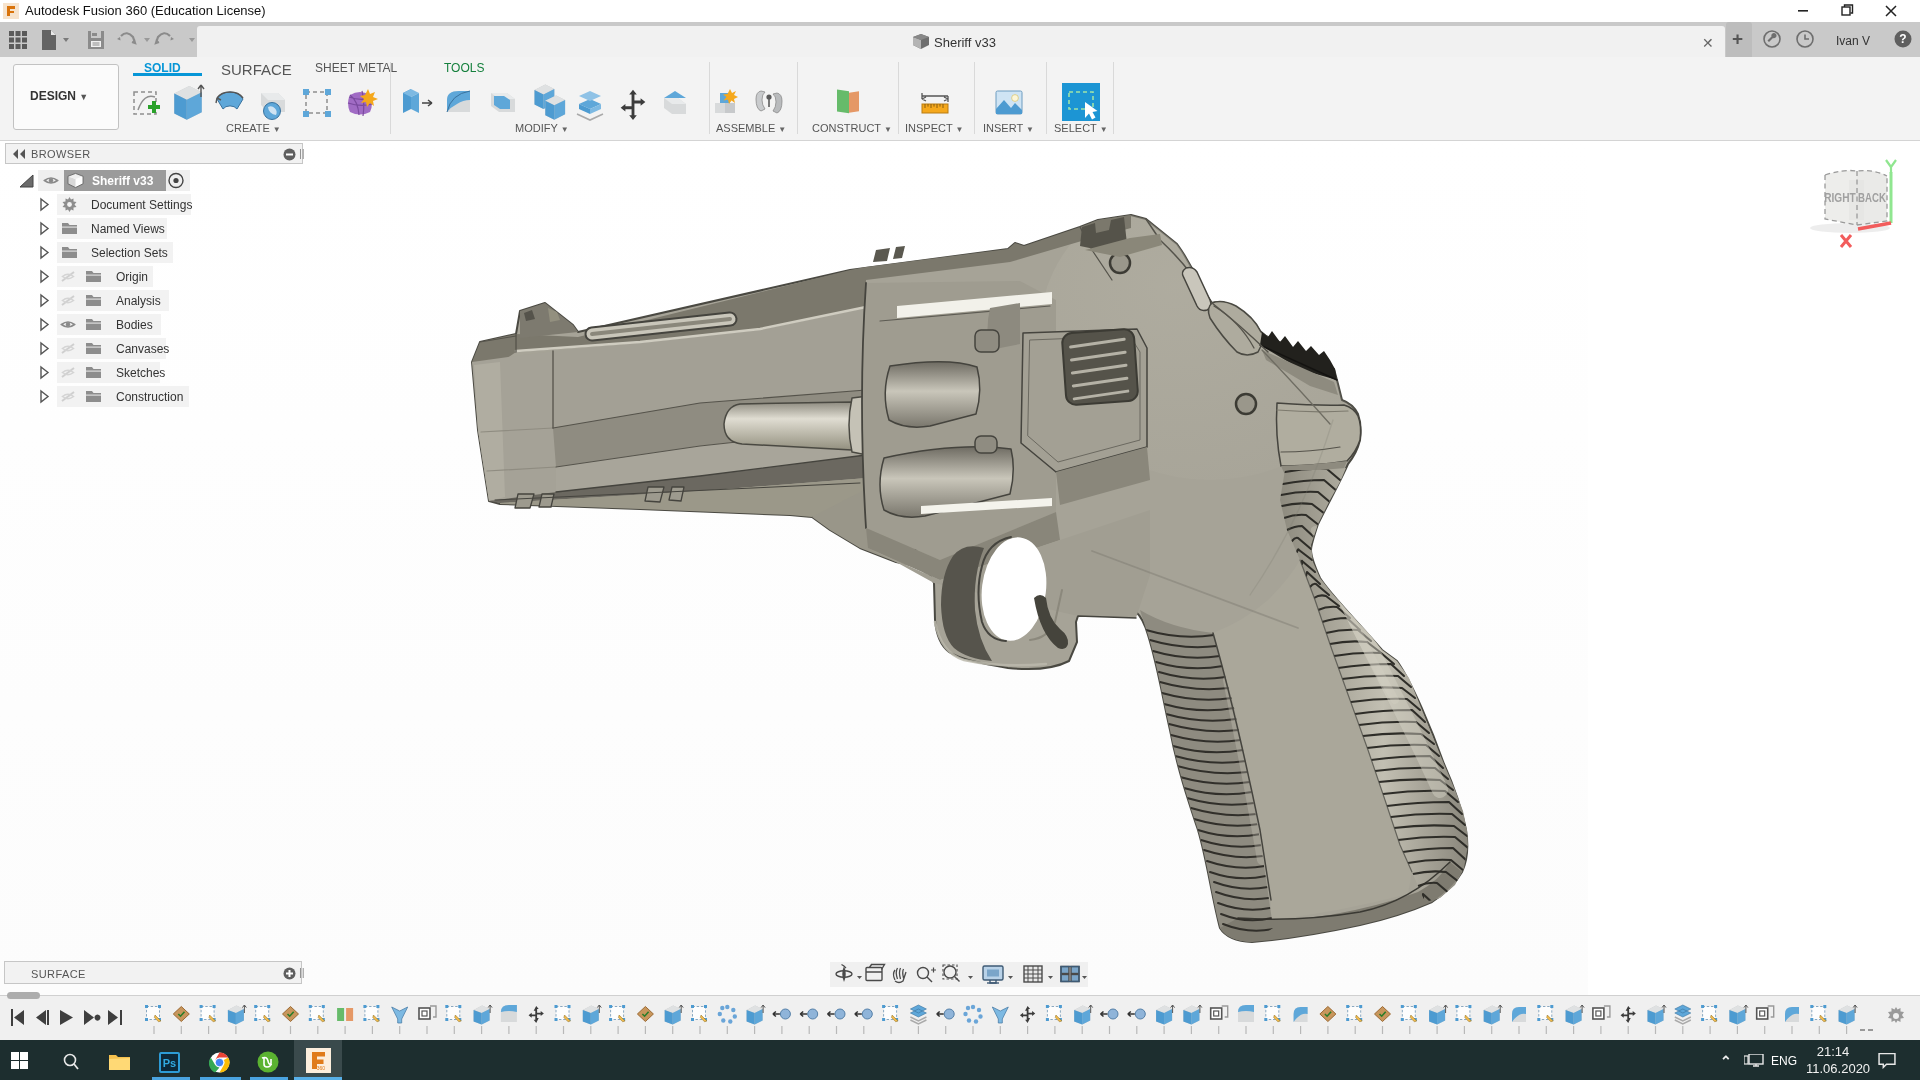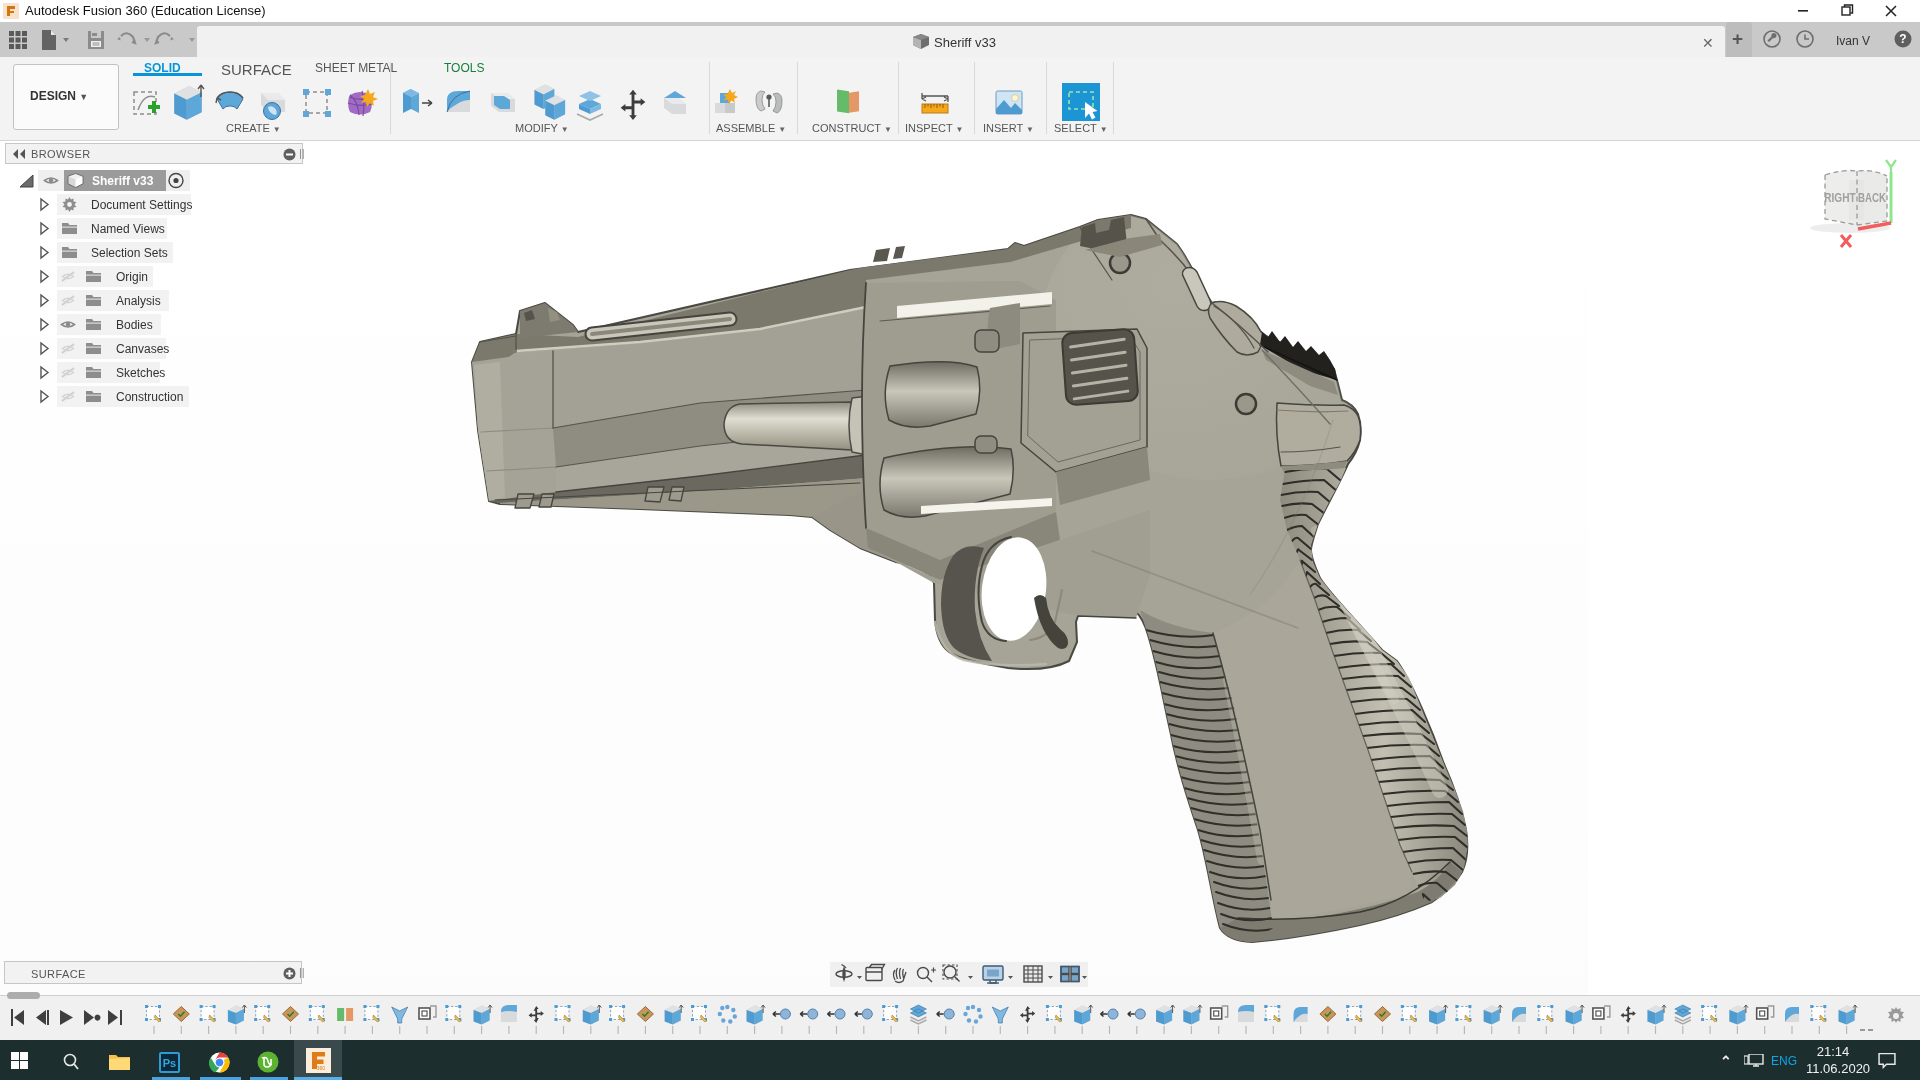--- a/index.html
+++ b/index.html
@@ -921,19 +921,19 @@
   <div style="position:absolute;left:152px;top:37px;width:38px;height:3px;background:#4aa3e0"></div>
   <div style="position:absolute;left:200px;top:37px;width:41px;height:3px;background:#4aa3e0"></div>
   <div style="position:absolute;left:250px;top:37px;width:38px;height:3px;background:#4aa3e0"></div>
   <div style="position:absolute;left:294px;top:37px;width:48px;height:3px;background:#58b0e8"></div>
   <div style="position:absolute;left:1720px;top:13px;color:#eee;font-size:14px;font-weight:bold">⌃</div>
   <svg style="position:absolute;left:1744px;top:14px" width="20" height="15" viewBox="0 0 20 15">
       <rect x="5" y="0" width="14" height="10" fill="none" stroke="#e8e8e8" stroke-width="1.4"></rect>
       <path d="M9 12 h6 M12 10 v2" stroke="#e8e8e8" stroke-width="1.3"></path>
       <rect x="0" y="2" width="4" height="8" fill="#1d2e2f" stroke="#e8e8e8" stroke-width="1.2"></rect>
     </svg>
-  <div style="position:absolute;left:1771px;top:14px;color:#0ea5e9;font-size:12px">ENG</div>
+  <div style="position:absolute;left:1771px;top:14px;color:#ffffff;font-size:12px">ENG</div>
   <div style="position:absolute;left:1793px;top:4px;width:80px;text-align:center;color:#f0f0f0;font-size:13px">21:14</div>
   <div style="position:absolute;left:1806px;top:21px;width:90px;text-align:left;color:#f0f0f0;font-size:13px">11.06.2020</div>
   <svg style="position:absolute;left:1878px;top:12px" width="18" height="17" viewBox="0 0 17 15">
       <path d="M1 1 h15 v10 h-8 l-3 3 v-3 h-4 z" fill="none" stroke="#e8e8e8" stroke-width="1.4"></path>
     </svg>
 </div>
 
 </body></html>

